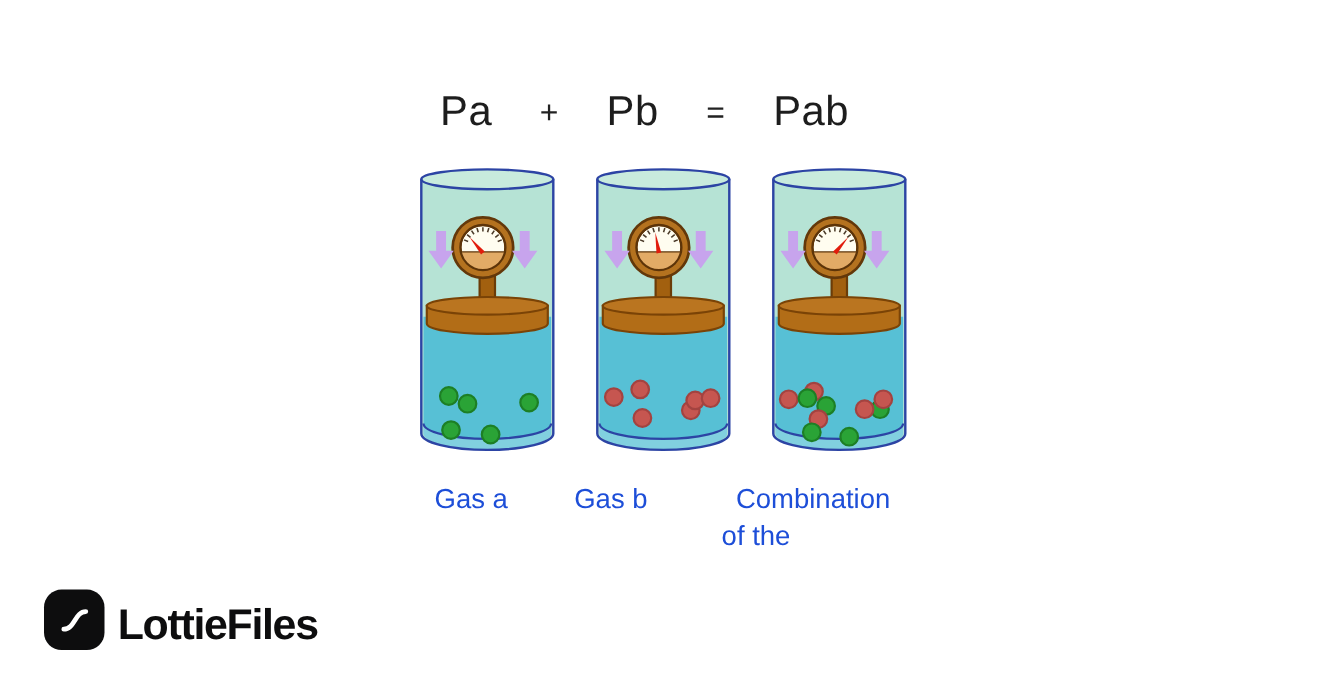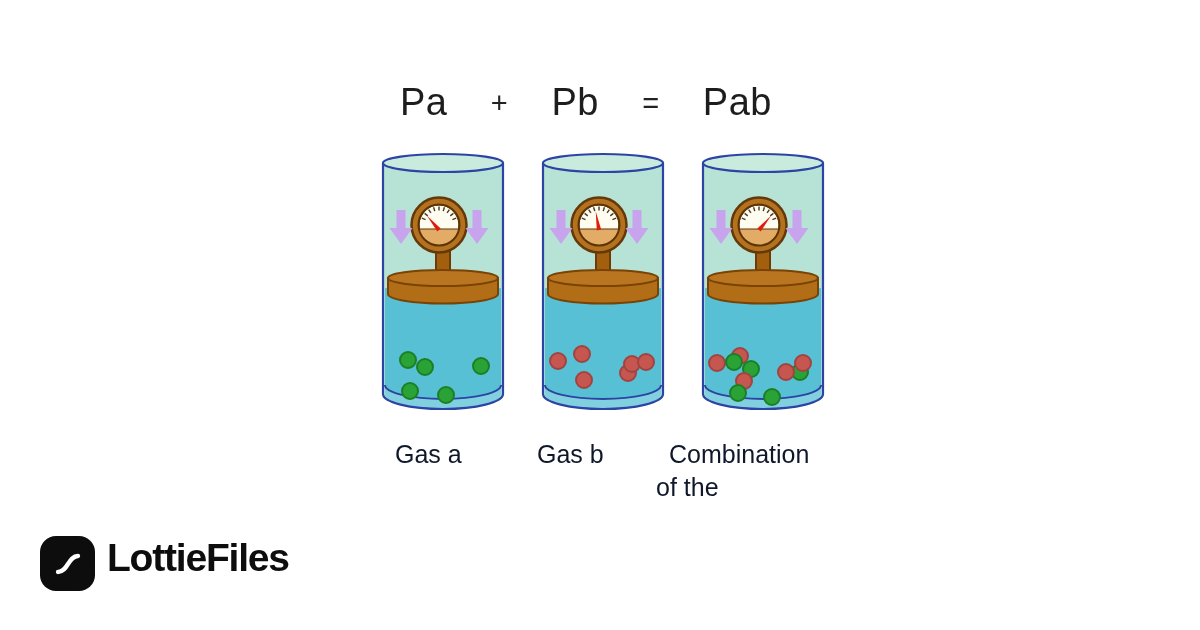--- a/index.html
+++ b/index.html
@@ -10,27 +10,27 @@
   .equation{
     position:absolute;left:400px;top:80px;width:372px;height:44px;
     display:flex;justify-content:space-between;align-items:center;
     font-size:38px;letter-spacing:.5px;color:#1d1d1d;
   }
   .equation .op{font-size:29px;color:#222;padding-top:2px}
   .cyl{position:absolute;top:148px;width:140px;height:275px}
   #cyl-0{left:375px}
   #cyl-1{left:535px}
   #cyl-2{left:695px}
-  .label{position:absolute;top:438px;font-size:25px;line-height:33px;color:#0f172a}
+  .label{position:absolute;top:438px;font-size:25px;line-height:33px;color:#1d4ed8}
   #label-0{left:395px}
-  #label-1{left:537px}
+  #label-1{left:522px}
   #label-2{left:648px}
   #label-2 div:nth-child(1){margin-left:21px}
   #label-2 div:nth-child(2){margin-left:8px}
-  .brand{position:absolute;left:40px;top:536px;display:flex;align-items:flex-start;gap:12px;cursor:pointer}
+  .brand{position:absolute;left:40px;top:536px;display:flex;align-items:flex-end;gap:12px;cursor:pointer}
   .brand-mark{width:55px;height:55px;background:#0d0d0e;border-radius:16px;
     display:flex;align-items:center;justify-content:center}
   .brand-name{font-size:39px;font-weight:bold;letter-spacing:-1.2px;color:#0d0d0e}
 </style>
 </head>
 <body>
 
 <div class="equation">
   <span>Pa</span>
   <span class="op">+</span>

